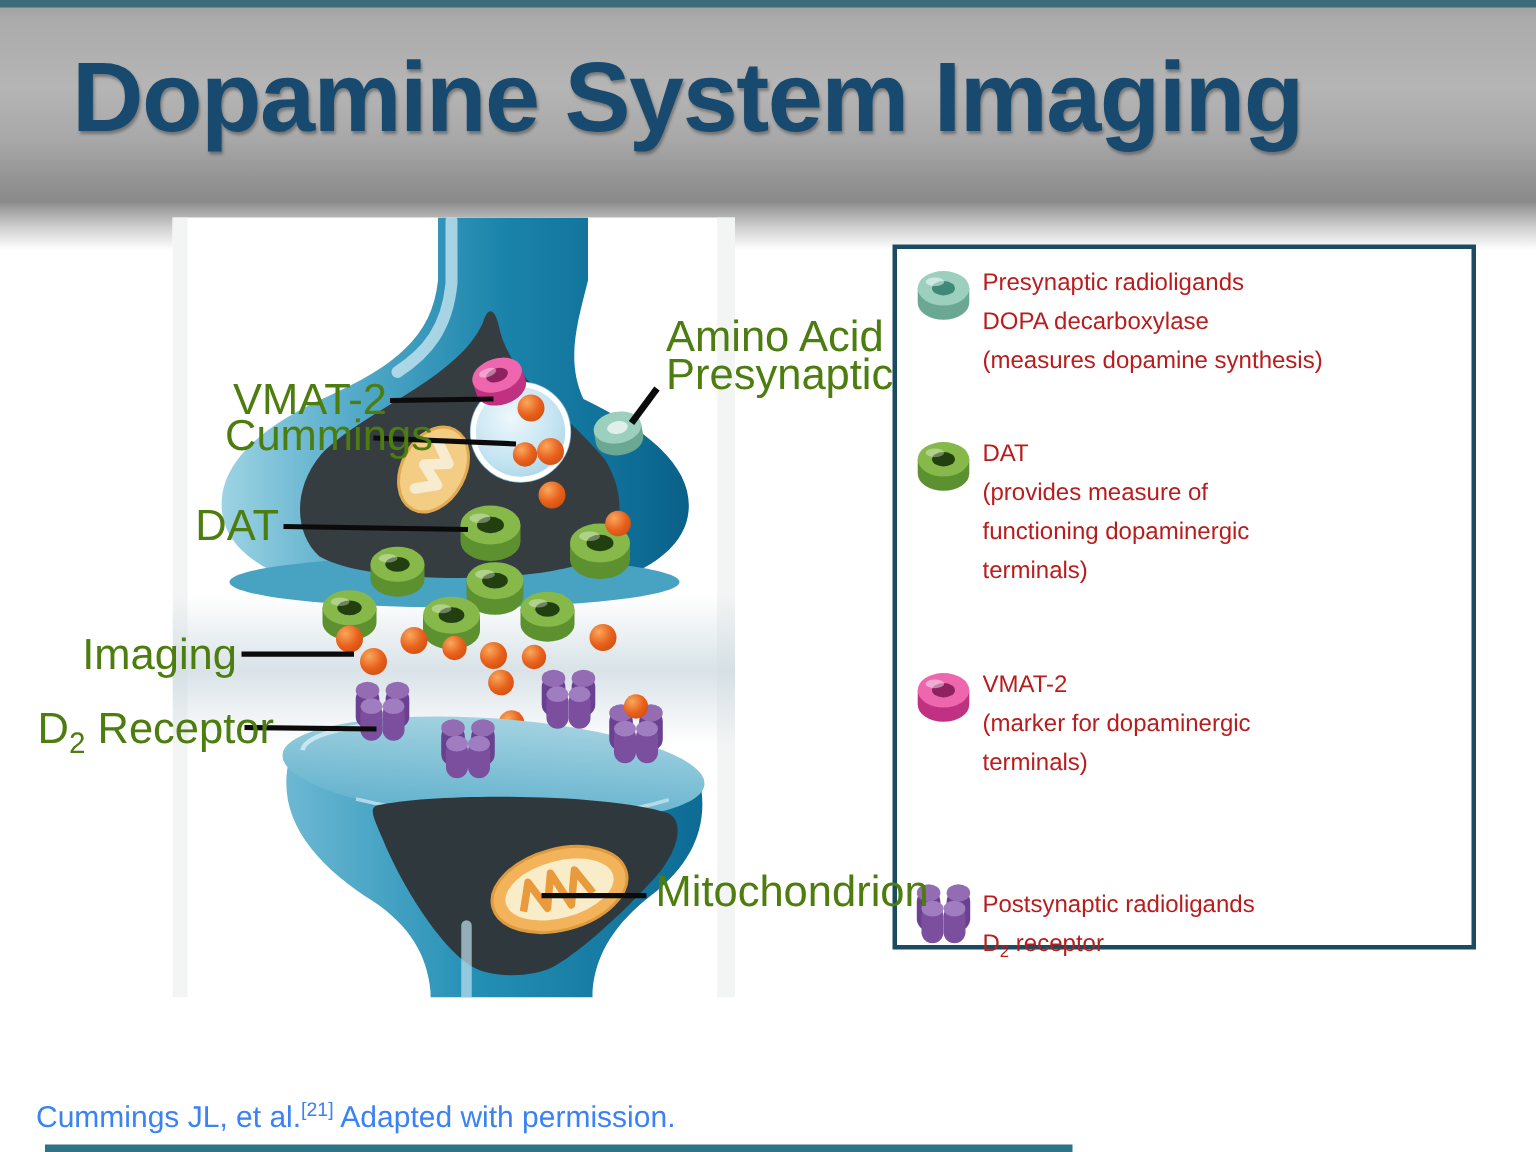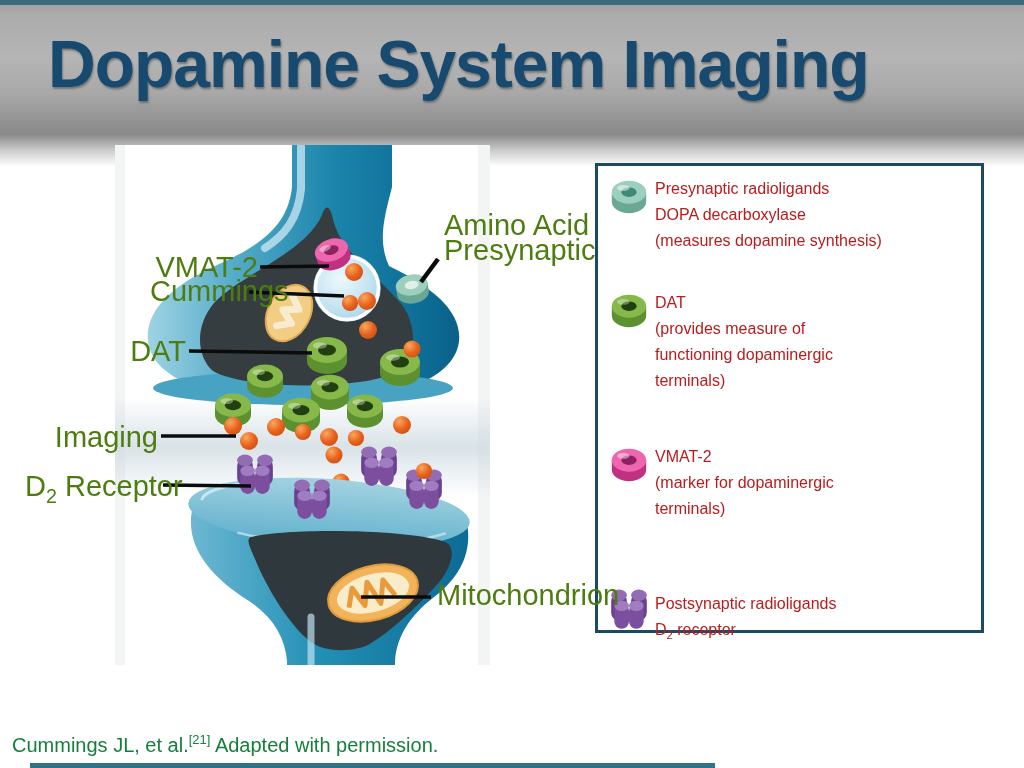--- a/index.html
+++ b/index.html
@@ -28,21 +28,21 @@
   
   .legend{
     position:absolute;left:595px;top:163px;width:389px;height:470px;
     box-sizing:border-box;border:3px solid #1a4b60;background:#ffffff;z-index:2;
   }
   .lg-item{position:absolute;left:0;width:100%;}
   .lg-icon{position:absolute;left:10px;top:-2px;width:42px;height:44px;}
   .lg-text{margin-left:57px;font-size:16px;line-height:26px;color:#b91c1c;}
   .lg-text sub{font-size:70%;}
   
-  .citation{position:absolute;left:12px;top:732px;font-size:20px;color:#15803d;z-index:2;}
+  .citation{position:absolute;left:24px;top:732px;font-size:20px;color:#3b82f6;z-index:2;}
   .citation sup{font-size:13px;}
   .bottom-strip{position:absolute;left:30px;top:763px;width:685px;height:5px;background:#2f7388;z-index:5;}
 </style>
 </head>
 <body>
 
 <div class="slide">
 
   <div class="header">
     <h1 class="title">Dopamine System Imaging</h1>

